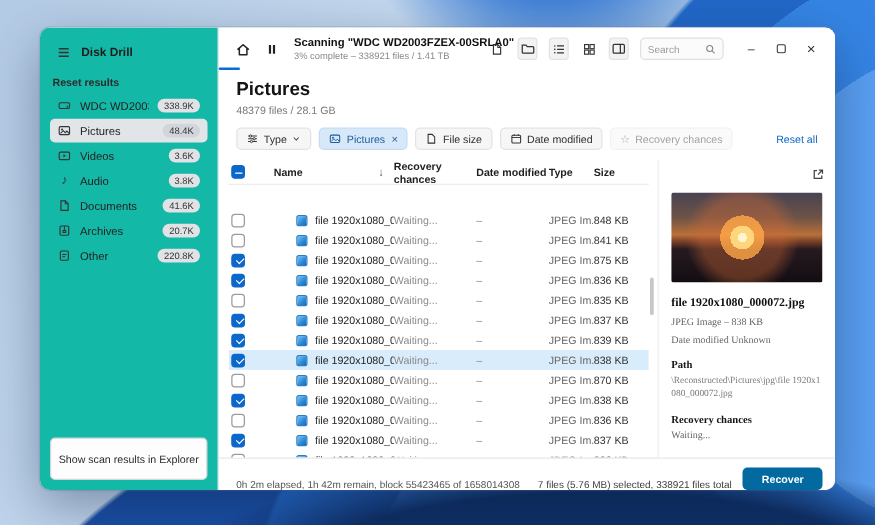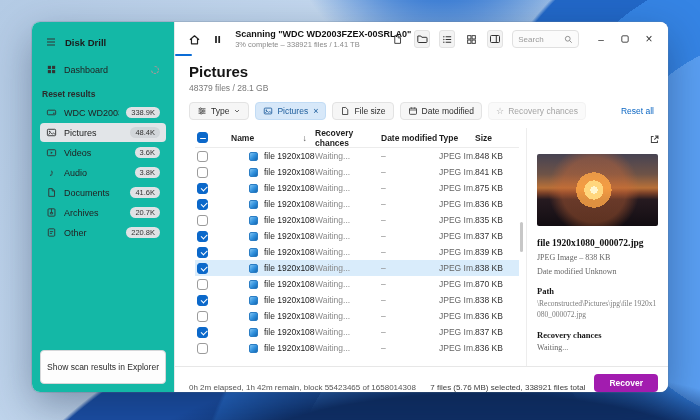--- a/index.html
+++ b/index.html
@@ -64,21 +64,21 @@
 
   .filter-bar { display:flex; align-items:center; gap:6px; padding:6px 14px 8px; }
   .fbtn { height:18px; display:flex; align-items:center; gap:4px; padding:0 7px; border-radius:4px;
     background:#f6f6f6; border:1px solid #e3e3e3; font-size:8.5px; color:#2e2e2e; cursor:default; white-space:nowrap; }
   .fbtn.chip { background:#d7e8f9; border-color:#c2dcf5; color:#1d5d9c; }
   .fbtn.chip .x { font-size:9px; color:#1d5d9c; margin-left:1px; }
   .fbtn.disabled { opacity:.45; }
   .reset-all { margin-left:auto; font-size:8.5px; color:#0b66c3; cursor:default; }
 
   .content-body { flex:1; display:flex; min-height:0; }
-  .table-wrap { flex:1; min-width:0; display:flex; flex-direction:column; padding-left:20px; }
+  .table-wrap { flex:1; min-width:0; display:flex; flex-direction:column; padding-left:8px;gap:20px; }
   .thead { display:flex; align-items:center; height:20px; border-bottom:1px solid #ececec; font-size:8.5px; font-weight:700; color:#1f1f1f; flex-shrink:0; }
   .col-cb { width:26px; display:flex; align-items:center; justify-content:flex-start; padding-left:2px; flex-shrink:0; }
   .col-name { flex:1; min-width:0; display:flex; align-items:center; }
   .thead .col-name { padding-left:10px; }
   .sort-arrow { margin-left:auto; margin-right:8px; font-size:9px; color:#555; font-weight:400; }
   .col-rec { width:66px; flex-shrink:0; }
   .col-date { width:58px; flex-shrink:0; }
   .col-type { width:36px; flex-shrink:0; white-space:nowrap; overflow:hidden; }
   .col-size { width:44px; flex-shrink:0; }
   .tbody { flex:1; overflow:hidden; }
@@ -110,21 +110,21 @@
   .pv-name { margin-top:12px; font-size:9.5px; font-weight:700; color:#101010; word-break:break-all; }
   .pv-meta { margin-top:5px; font-size:8px; color:#666; }
   .pv-label { margin-top:10px; font-size:8.5px; font-weight:700; color:#151515; }
   .pv-path { margin-top:3px; font-size:7.5px; color:#7a7a7a; line-height:1.4; word-break:break-all; }
   .pv-val { margin-top:3px; font-size:8px; color:#666; }
 
   
   .statusbar { height:26px; border-top:1px solid #e7e7e7; display:flex; align-items:flex-end; padding:0 10px 0 14px; flex-shrink:0; }
   .st-left { font-size:8px; color:#555; white-space:nowrap; }
   .st-right { margin-left:auto; font-size:8px; color:#3d3d3d; margin-right:9px; white-space:nowrap; }
-  .recover-btn { background:#a21caf; color:#fff; font-size:8.5px; font-weight:600; border:none; border-radius:4px;
+  .recover-btn { background:#0369a1; color:#fff; font-size:8.5px; font-weight:600; border:none; border-radius:4px;
     padding:4px 15px; cursor:default; font-family:"Liberation Sans", sans-serif; }
 
   svg { display:block; }
 </style>
 </head>
 <body>
 
 <div class="stage">
   <div class="wallpaper"></div>
 
@@ -133,36 +133,20 @@
     <div class="sidebar">
       <div class="side-header">
         <span class="icn">
           <svg width="12" height="12" viewBox="0 0 12 12">
               <path d="M2 3h8M2 6h8M2 9h8" stroke="#333" stroke-width="1.2" fill="none"></path>
             </svg>
         </span>
         <span class="side-title">Disk Drill</span>
       </div>
 
-      <div class="side-item dash">
-        <span class="icn">
-          <svg width="11" height="11" viewBox="0 0 12 12">
-              <rect x="2" y="2" width="3.4" height="3.4" fill="#333"></rect>
-              <rect x="6.6" y="2" width="3.4" height="3.4" fill="#333"></rect>
-              <rect x="2" y="6.6" width="3.4" height="3.4" fill="#333"></rect>
-              <rect x="6.6" y="6.6" width="3.4" height="3.4" fill="#333"></rect>
-            </svg>
-        </span>
-        <span class="lbl">Dashboard</span>
-        <span class="icn" style="color:#8a8a8a">
-          <svg width="10" height="10" viewBox="0 0 12 12">
-              <path d="M6 1.8 A4.2 4.2 0 1 1 1.8 6" stroke="#9a9a9a" stroke-width="1.3" fill="none" stroke-linecap="round" stroke-dasharray="2 2"></path>
-            </svg>
-        </span>
-      </div>
 
       <div class="side-section">Reset results</div>
 
       <div class="side-item">
         <span class="icn">
           <svg width="11" height="11" viewBox="0 0 12 12">
               <rect x="1.5" y="3.5" width="9" height="5" rx="1" stroke="#333" stroke-width="1" fill="none"></rect>
               <circle cx="8.6" cy="6.9" r="0.8" fill="#333"></circle>
             </svg>
         </span>

